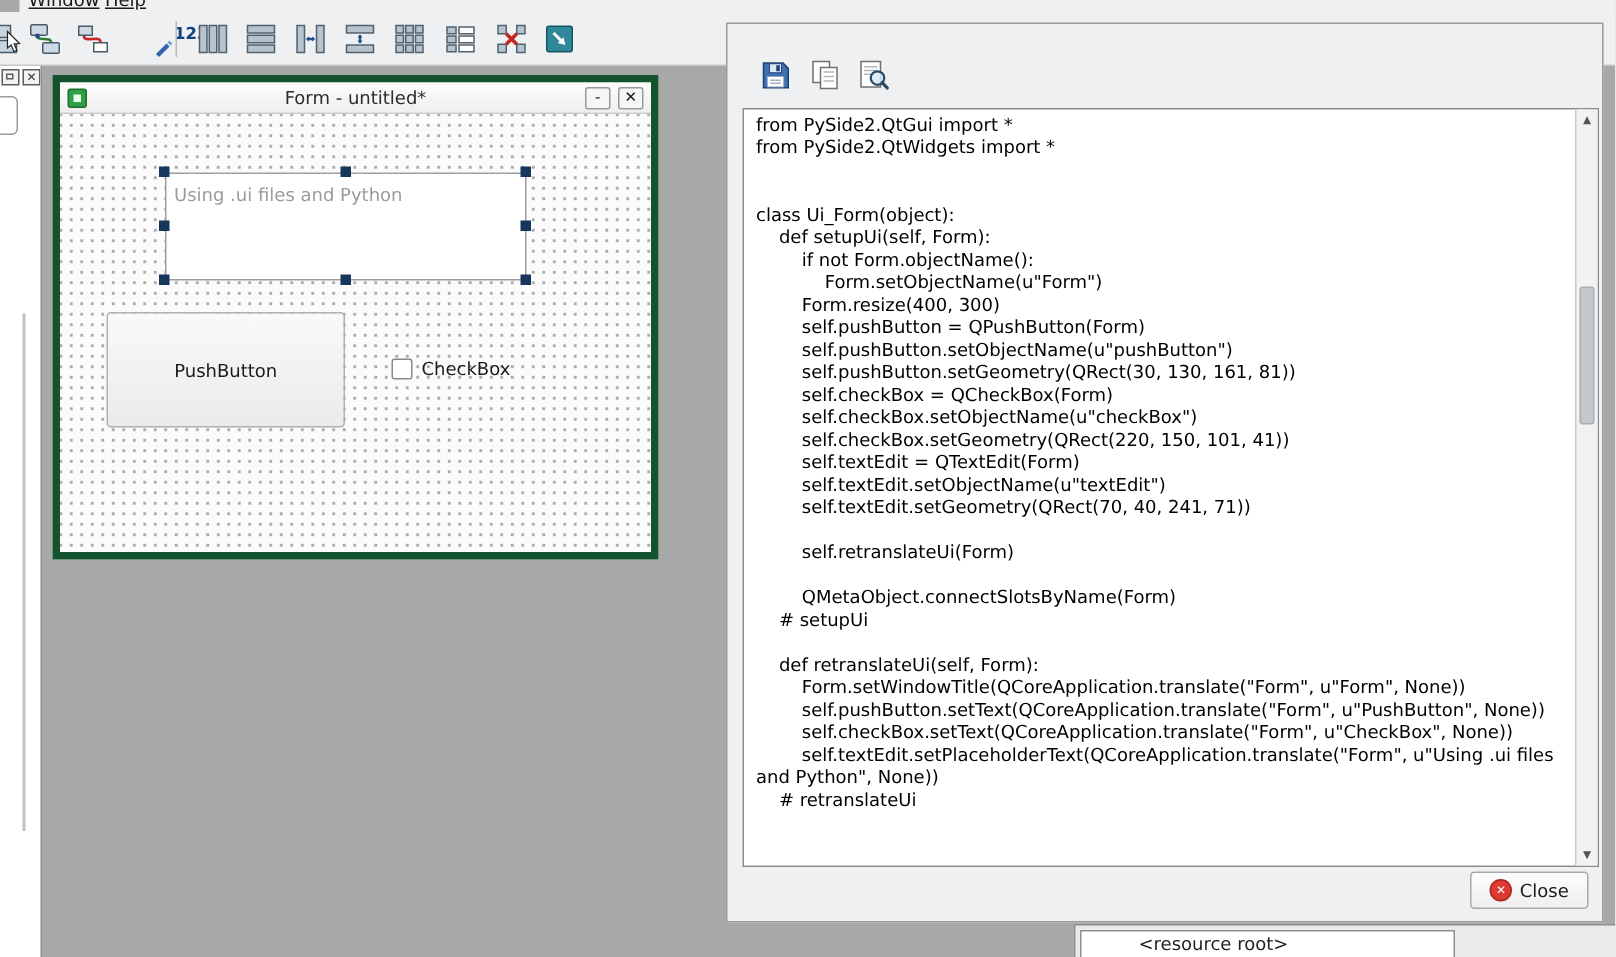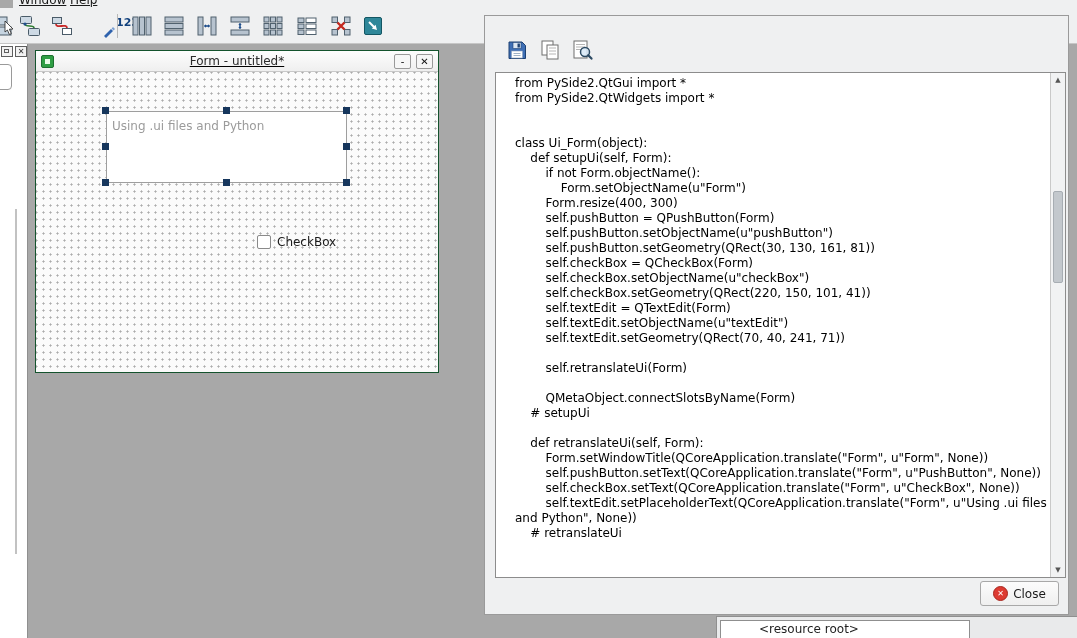--- a/index.html
+++ b/index.html
@@ -22,21 +22,21 @@
   .tab-order-num{position:absolute;left:1px;top:3px;font-size:11px;font-weight:bold;color:#13427e;}
 
   
   .left-dock{position:absolute;left:0;top:44px;width:28px;height:594px;background:#ffffff;border-right:1px solid #8f8f8f;z-index:2;overflow:hidden;}
   .dock-btn{position:absolute;top:2px;width:12px;height:11px;border:1px solid #5f5f5f;background:#f2f2f2;font-size:8px;line-height:9px;text-align:center;color:#333;}
   .dock-float-inner{position:absolute;left:2px;top:2px;width:5px;height:4px;border:1px solid #5f5f5f;}
   .dock-filter{position:absolute;left:-14px;top:20px;width:26px;height:26px;background:#fff;border:1px solid #9a9a9a;border-radius:4px;}
   .dock-scrollline{position:absolute;left:15px;top:165px;width:2px;height:345px;background:#c2c2c2;}
 
   
-  .form-window{position:absolute;left:35px;top:50px;width:404px;height:323px;background:#fafafa;border:1px solid #14532d;z-index:3;text-decoration:underline;}
+  .form-window{position:absolute;left:35px;top:50px;width:404px;height:323px;background:#fafafa;border:5px solid #14532d;z-index:3;}
   .form-titlebar{position:relative;height:21px;background:linear-gradient(#fdfdfd,#efefef);border-bottom:1px solid #c9c9c9;}
   .form-title{display:block;text-align:center;font-size:12px;color:#2b2b2b;line-height:20px;}
   .form-file-ico{position:absolute;left:5px;top:4px;width:13px;height:13px;background:#2f9e44;border:1px solid #1d7030;border-radius:2px;}
   .form-file-ico span{position:absolute;left:3px;top:3px;width:5px;height:5px;background:#eafbe9;display:block;}
   .win-btn{position:absolute;top:3px;width:17px;height:15px;border:1px solid #999;border-radius:2px;background:#f6f6f6;
            font-size:10px;line-height:13px;text-align:center;color:#111;}
   .win-btn.close{font-weight:bold;}
   .form-canvas{position:absolute;left:0;top:21px;right:0;bottom:0;background-color:#fbfbfb;
     background-image:radial-gradient(circle,#ababab 0.9px,transparent 1.2px);
     background-size:7px 7px;background-position:4px 4px;padding-left:16px;}
@@ -46,21 +46,21 @@
   .pushbutton{position:absolute;left:31px;top:132px;width:159px;height:77px;background:linear-gradient(#f9f9f9,#ebebeb);
     border:1px solid #b0b0b0;border-radius:3px;display:flex;align-items:center;justify-content:center;font-size:12px;color:#1a1a1a;}
   .checkbox-row{position:absolute;left:221px;top:163px;display:flex;align-items:flex-start;gap:6px;}
   .checkbox-ind{width:14px;height:14px;background:#fff;border:1px solid #8a8a8a;border-radius:2px;}
   .checkbox-label{font-size:12px;color:#1a1a1a;}
 
   
   .code-dialog{position:absolute;left:484px;top:15px;width:585px;height:600px;background:#eff0f1;border:1px solid #9a9a9a;z-index:6;}
   .dlg-btn{position:absolute;top:21px;width:26px;height:26px;display:flex;align-items:center;justify-content:center;}
   .code-area{position:absolute;left:10px;top:56px;width:571px;height:506px;background:#fff;border:1px solid #8c8c8c;}
-  .code-pre{position:absolute;left:0;top:0;right:15px;bottom:0;margin:0;padding:3px 2px 3px 19px;overflow:hidden;
+  .code-pre{position:absolute;left:0;top:0;right:15px;bottom:0;margin:0;padding:3px 2px 3px 8px;overflow:hidden;
     font-family:"DejaVu Sans","Liberation Sans",sans-serif;font-size:12px;line-height:15px;color:#000;
     white-space:pre-wrap;word-wrap:break-word;}
   .vscroll{position:absolute;right:0;top:0;width:15px;height:100%;background:#f1f2f3;border-left:1px solid #c9c9c9;}
   .scroll-arrow{position:absolute;left:0;width:14px;height:14px;font-size:7px;line-height:14px;text-align:center;color:#555;}
   .scroll-thumb{position:absolute;left:2px;top:118px;width:10px;height:92px;background:#c3c8cd;border:1px solid #a7adb3;border-radius:2px;}
   .close-btn{position:absolute;right:9px;top:565px;width:79px;height:25px;background:linear-gradient(#fcfcfc,#efefef);
     border:1px solid #a8a8a8;border-radius:3px;display:flex;align-items:center;justify-content:center;gap:5px;}
   .close-circle{width:15px;height:15px;border-radius:50%;background:#dd3b32;border:1px solid #a8271f;
     color:#fff;font-size:8px;font-weight:bold;line-height:13px;text-align:center;}
   .close-label{font-size:12px;color:#1a1a1a;}
@@ -217,20 +217,23 @@
 
       <div class="handle" style="left:66px;top:35px"></div>
       <div class="handle" style="left:187px;top:35px"></div>
       <div class="handle" style="left:307px;top:35px"></div>
       <div class="handle" style="left:66px;top:71px"></div>
       <div class="handle" style="left:307px;top:71px"></div>
       <div class="handle" style="left:66px;top:107px"></div>
       <div class="handle" style="left:187px;top:107px"></div>
       <div class="handle" style="left:307px;top:107px"></div>
 
+      <div class="pushbutton">
+        <span>PushButton</span>
+      </div>
 
       <div class="checkbox-row">
         <span class="checkbox-ind"></span>
         <span class="checkbox-label">CheckBox</span>
       </div>
     </div>
   </div>
 
   <div class="code-dialog">
     <div class="dlg-btn" style="left:19px">

